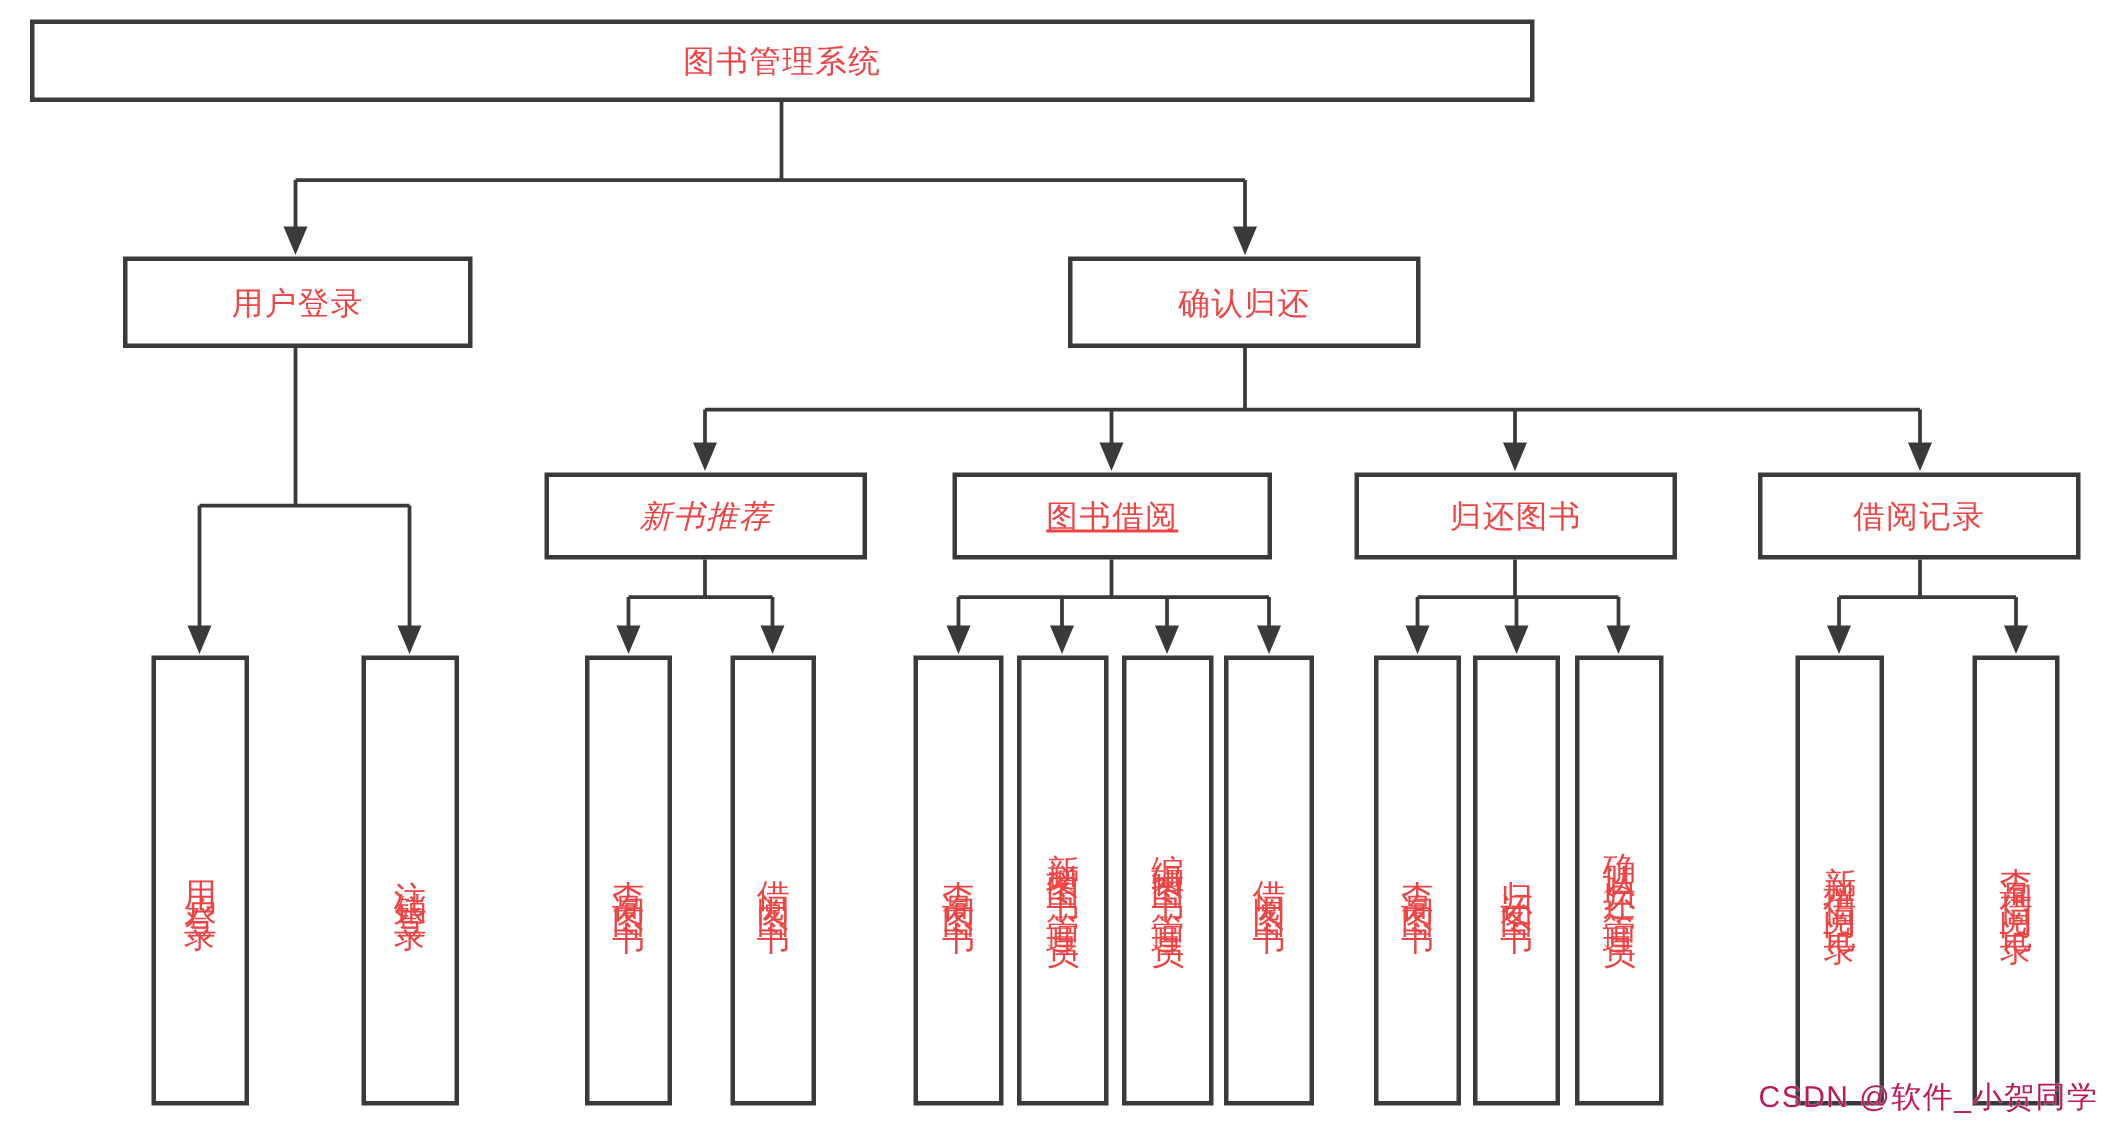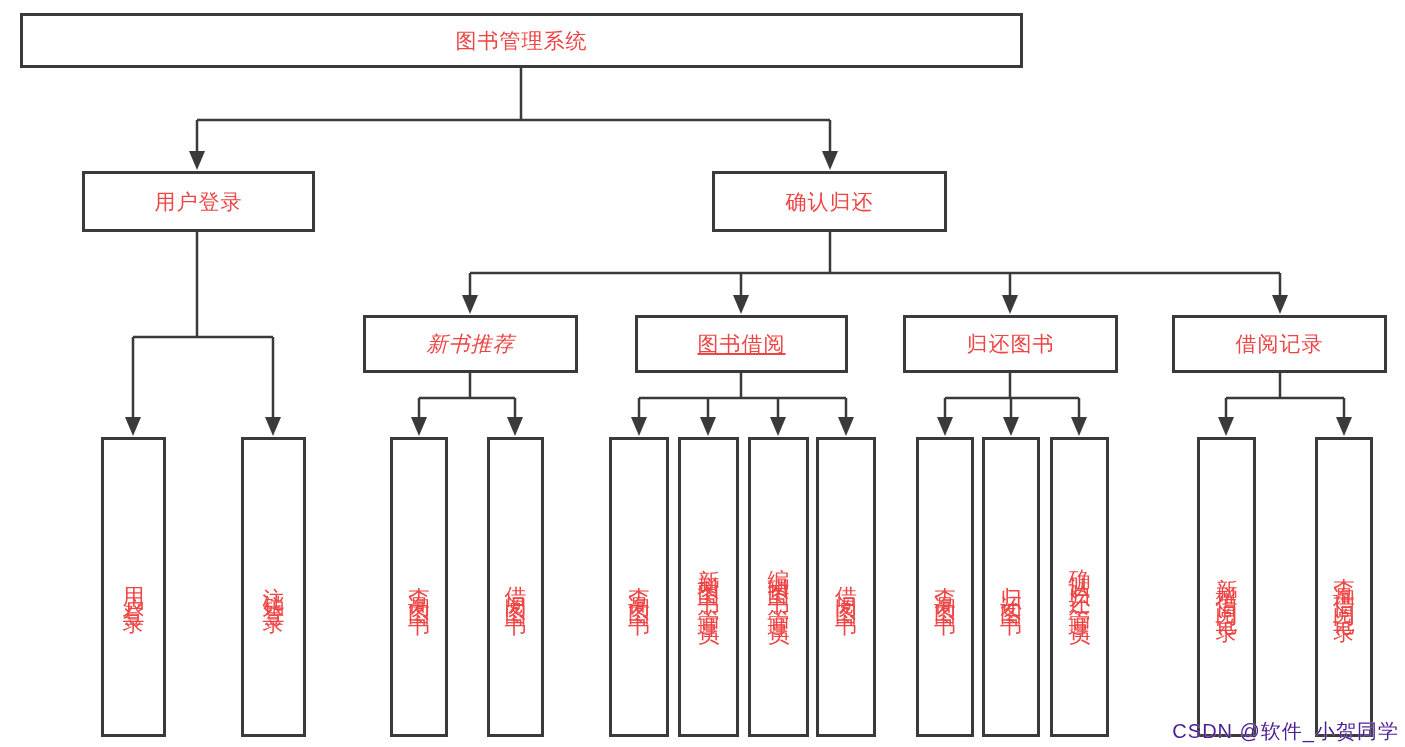--- a/index.html
+++ b/index.html
@@ -61,21 +61,21 @@
   .leaf.p9  { left: 916px;  width: 58px; }
   .leaf.p10 { left: 982px;  width: 58px; }
   .leaf.p11 { left: 1050px; width: 59px; letter-spacing: 8px; }
   .leaf.p12 { left: 1197px; width: 59px; }
   .leaf.p13 { left: 1315px; width: 58px; }
   .watermark {
     position: absolute;
     right: 6px;
     bottom: 2px;
     z-index: 3;
-    color: #4c1d95;
+    color: #be185d;
     font-size: 20px;
     letter-spacing: 1px;
     text-shadow: 0 0 1px #ffffff;
     pointer-events: none;
   }
 </style>
 </head>
 <body>
 
 <div class="canvas">

